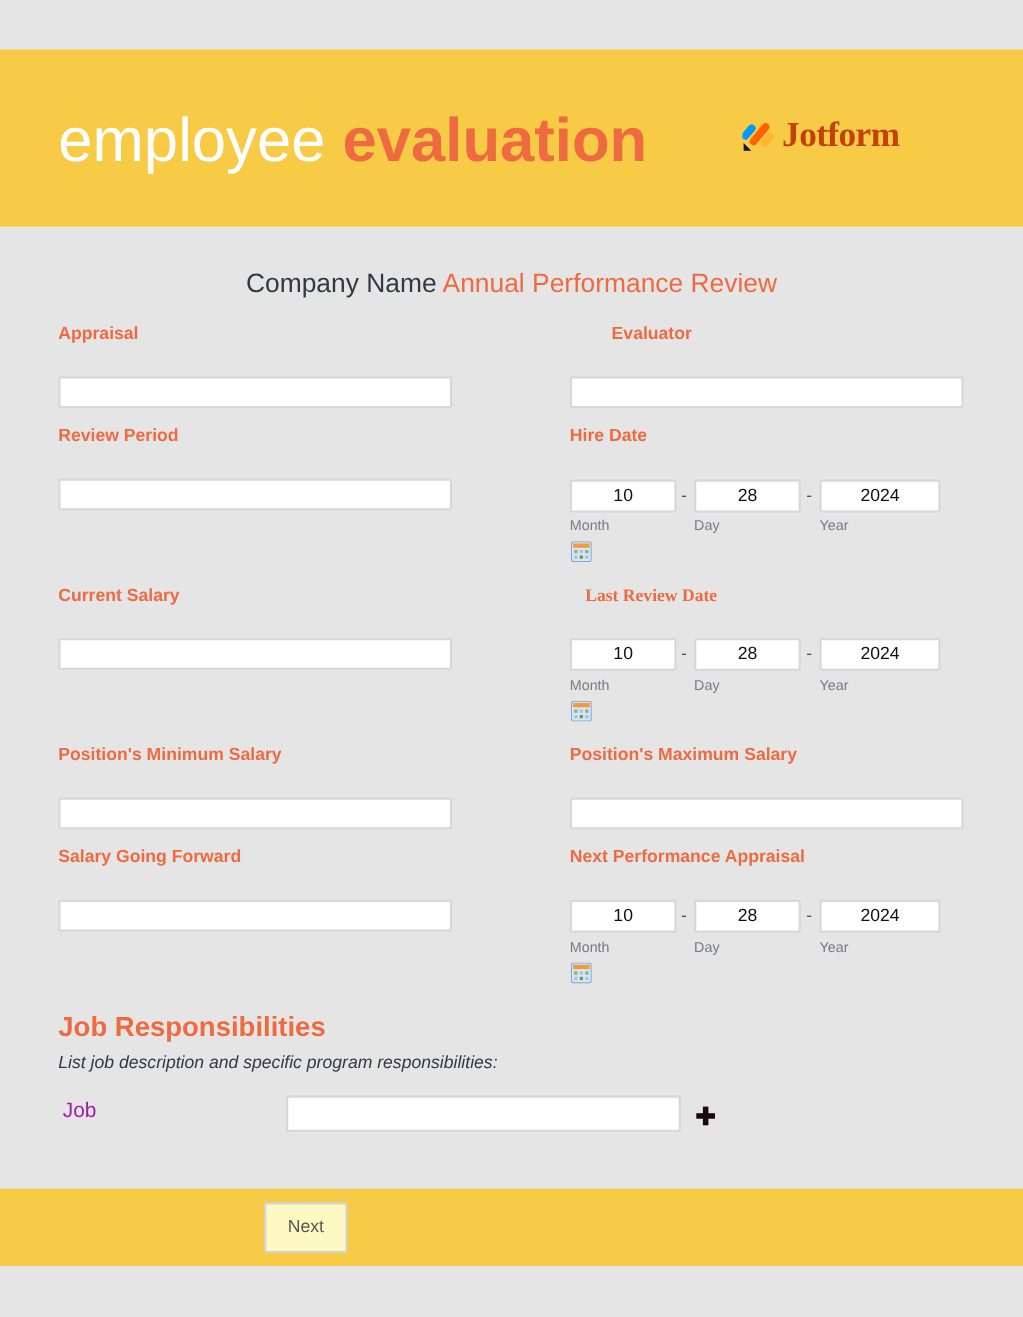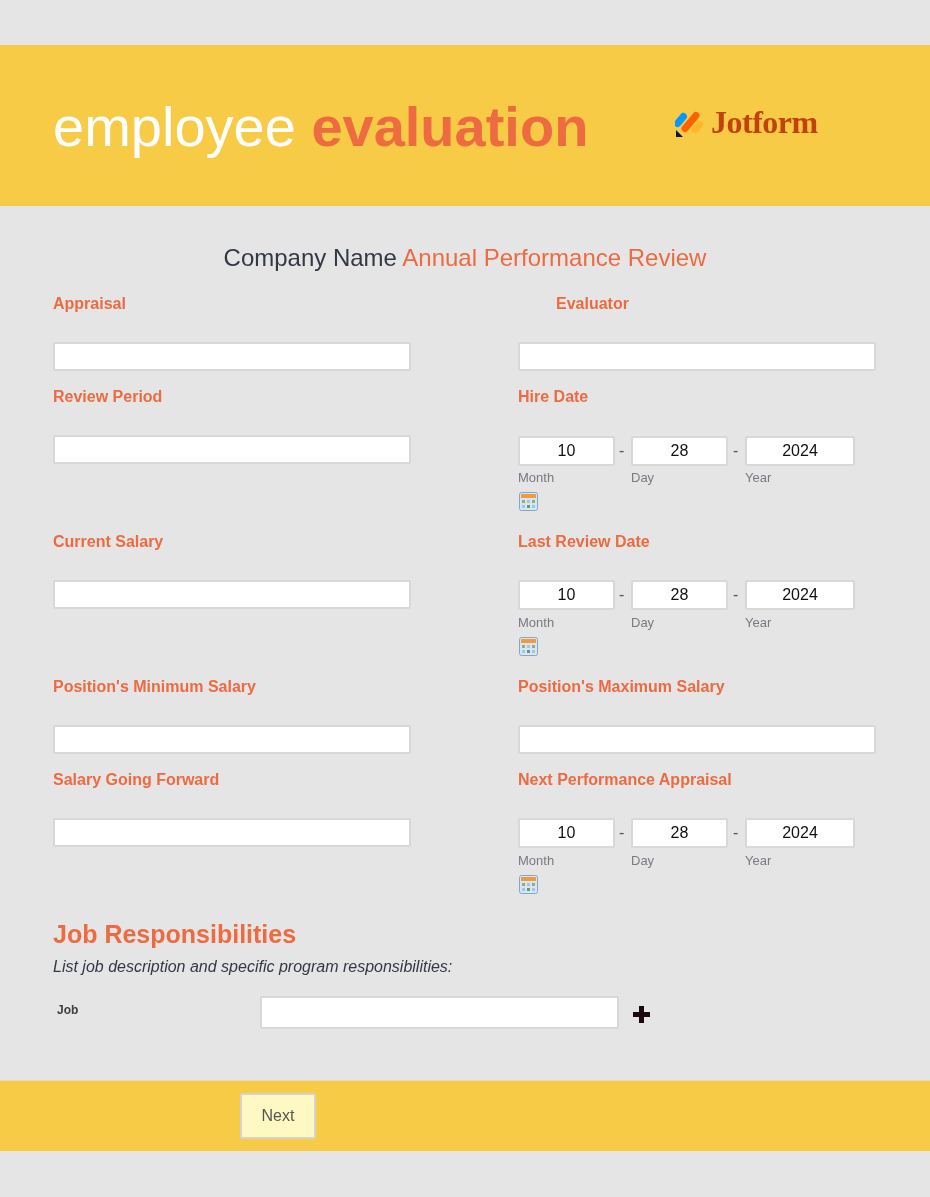--- a/index.html
+++ b/index.html
@@ -54,22 +54,22 @@
 
   .section-title {
     position: absolute; left: 53px; top: 919px; font-size: 25px; font-weight: bold;
     color: #ee6a40; line-height: 30px; white-space: nowrap;
   }
   .section-sub {
     position: absolute; left: 53px; top: 957px; font-size: 16px; font-style: italic;
     color: #333845; line-height: 20px; white-space: nowrap;
   }
   .job-label {
-    position: absolute; left: 57px; top: 1000px; font-size: 12px; font-weight: bold;
-    color: #404040; line-height: 20px;
+    position: absolute; left: 57px; top: 1000px; font-size: 19px; font-weight: normal;
+    color: #a21caf; line-height: 20px;
   }
   .job-input {
     position: absolute; left: 260px; top: 996px; width: 359px; height: 33px;
     background: #ffffff; border: 2px solid #d8d8d8; border-radius: 2px;
     font-family: "Liberation Sans", sans-serif; font-size: 16px; padding: 0 6px;
   }
   .add-icon { position: absolute; left: 632px; top: 1005px; width: 19px; height: 19px; cursor: pointer; }
 
   .footer {
     position: absolute; left: 0; top: 1080px; width: 930px; height: 71px;
@@ -129,21 +129,21 @@
     <rect x="8" y="8" width="3" height="3" fill="#a9c4de"></rect>
     <rect x="13" y="8" width="3" height="3" fill="#8fb07a"></rect>
   <rect x="3" y="13" width="3" height="3" fill="#a9c4de"></rect>
     <rect x="8" y="13" width="3" height="3" fill="#6f9a5a"></rect>
     <rect x="13" y="13" width="3" height="3" fill="#a9c4de"></rect>
 </svg>
 
 <div class="label" style="left:53px;top:532px;">Current Salary</div>
 <input class="text-input" style="left: 53px; top: 580px;" value="">
 
-<div class="label" style="left:518px;top:532px;">Last Review Date</div>
+<div class="label" style="left:532px;top:532px;font-family:Liberation Serif, serif;">Last Review Date</div>
 <input class="date-input m" style="left: 518px; top: 580px;" value="10">
 <span class="date-sep" style="left:619px;top:585px;">-</span>
 <input class="date-input d" style="left: 631px; top: 580px;" value="28">
 <span class="date-sep" style="left:733px;top:585px;">-</span>
 <input class="date-input y" style="left: 745px; top: 580px;" value="2024">
 <span class="sublabel" style="left:518px;top:615px;">Month</span>
 <span class="sublabel" style="left:631px;top:615px;">Day</span>
 <span class="sublabel" style="left:745px;top:615px;">Year</span>
 <svg class="cal-icon" style="left:519px;top:637px;" viewBox="0 0 19 19">
   <rect x="0.5" y="0.5" width="18" height="18" rx="2" fill="#d6e6f5" stroke="#7fa7cf"></rect>

